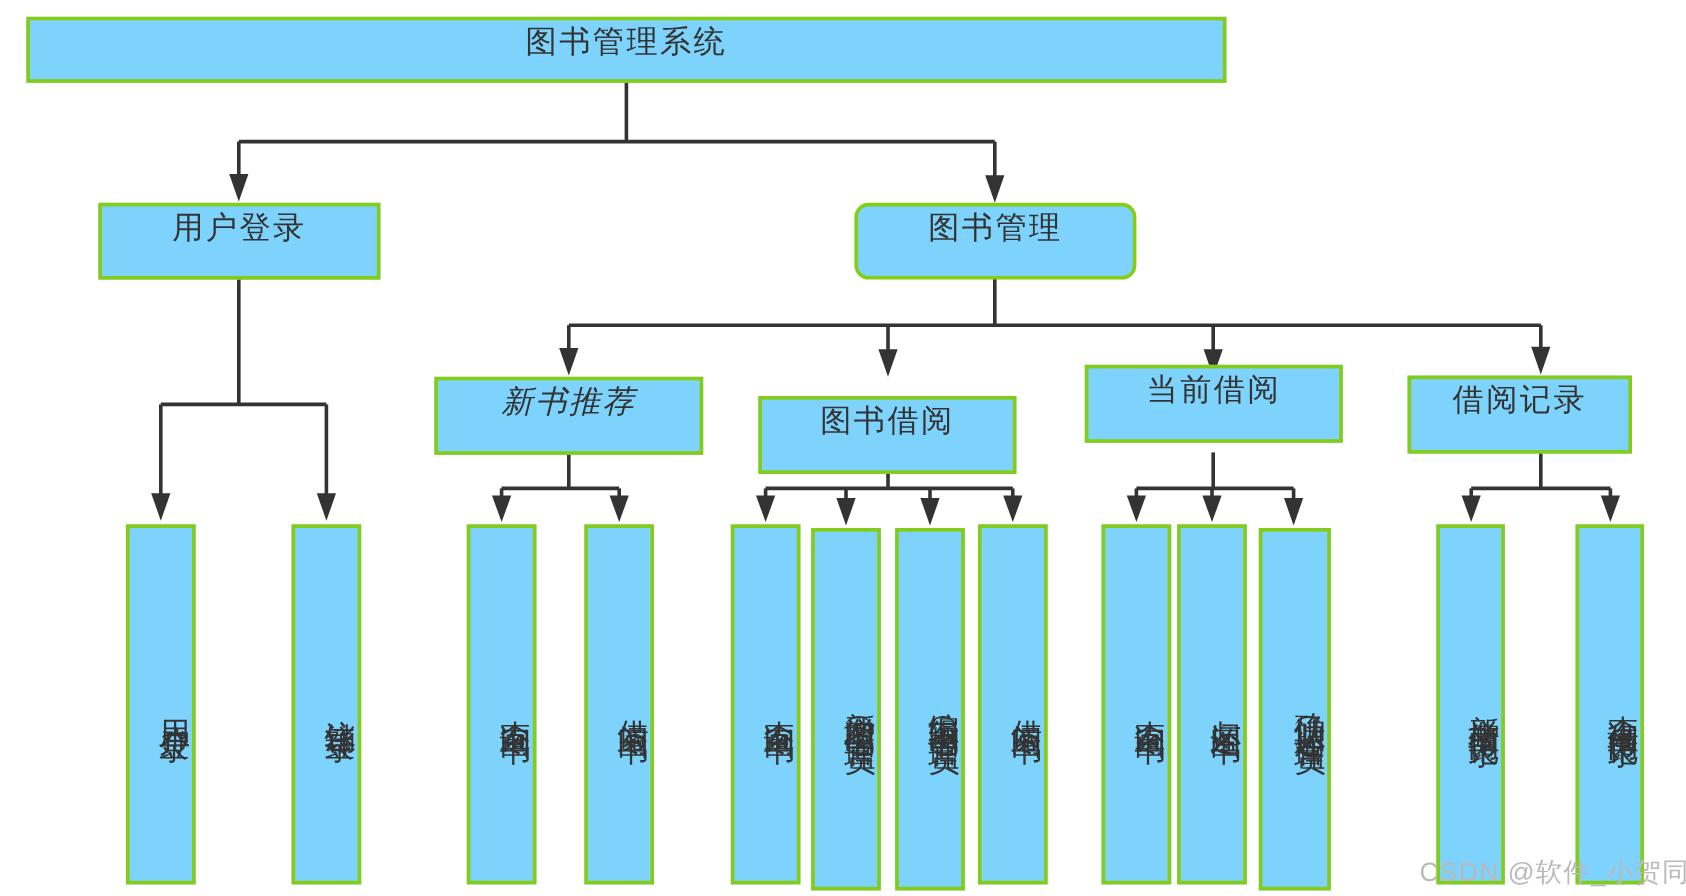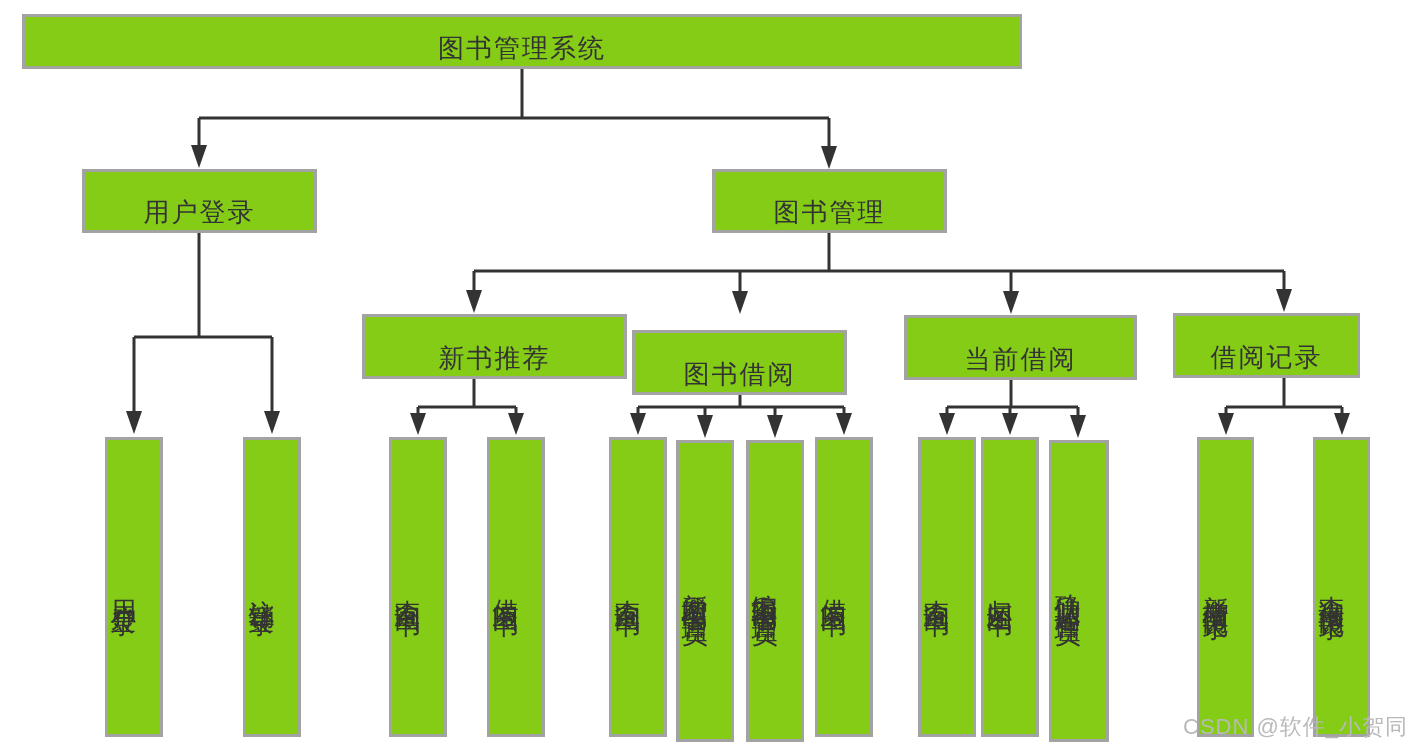--- a/index.html
+++ b/index.html
@@ -2,22 +2,22 @@
 <html><head>
 <meta charset="utf-8">
 <style>
   html,body{margin:0;padding:0;background:#ffffff;}
   #stage{
     position:relative;width:1405px;height:747px;background:#ffffff;overflow:hidden;
     font-family:"Liberation Sans","DejaVu Sans",sans-serif;
   }
   #edges{position:absolute;left:0;top:0;width:1405px;height:747px;z-index:1;}
   .box{
-    position:absolute;box-sizing:border-box;border:3px solid #a3a3a3;background:#84cc16;
-    display:flex;align-items:flex-end;justify-content:center;color:#333333;z-index:2;
+    position:absolute;box-sizing:border-box;border:3px solid #84cc16;background:#7dd3fc;
+    display:flex;align-items:flex-start;justify-content:center;color:#333333;z-index:2;
   }
   .h-box{font-size:26px;letter-spacing:2px;white-space:nowrap;}
   .v-box{
     writing-mode:vertical-rl;text-orientation:mixed;
     font-size:26px;letter-spacing:4px;line-height:1.15;white-space:nowrap;
   }
   .watermark{
     position:absolute;left:1183px;top:712px;z-index:5;
     font-size:22px;color:#b9b9b9;letter-spacing:1px;white-space:nowrap;
   }
@@ -93,31 +93,31 @@
     </g>
   </svg>
 
   <div class="box h-box" style="left:22px;top:14px;width:1000px;height:55px;">
     <span>图书管理系统</span>
   </div>
 
   <div class="box h-box" style="left:82px;top:169px;width:235px;height:64px;">
     <span>用户登录</span>
   </div>
-  <div class="box h-box" style="left:712px;top:169px;width:235px;height:64px;">
+  <div class="box h-box" style="left:712px;top:169px;width:235px;height:64px;border-radius:12px;">
     <span>图书管理</span>
   </div>
 
-  <div class="box h-box" style="left:362px;top:314px;width:265px;height:65px;">
+  <div class="box h-box" style="left:362px;top:314px;width:224px;height:65px;font-style:italic;">
     <span>新书推荐</span>
   </div>
   <div class="box h-box" style="left:632px;top:330px;width:215px;height:65px;">
     <span>图书借阅</span>
   </div>
-  <div class="box h-box" style="left:904px;top:315px;width:233px;height:65px;">
+  <div class="box h-box" style="left:904px;top:304px;width:215px;height:65px;">
     <span>当前借阅</span>
   </div>
   <div class="box h-box" style="left:1173px;top:313px;width:187px;height:65px;">
     <span>借阅记录</span>
   </div>
 
   <div class="box v-box" style="left:105px;top:437px;width:58px;height:300px;">
     <span>用户登录</span>
   </div>
   <div class="box v-box" style="left:243px;top:437px;width:58px;height:300px;">

